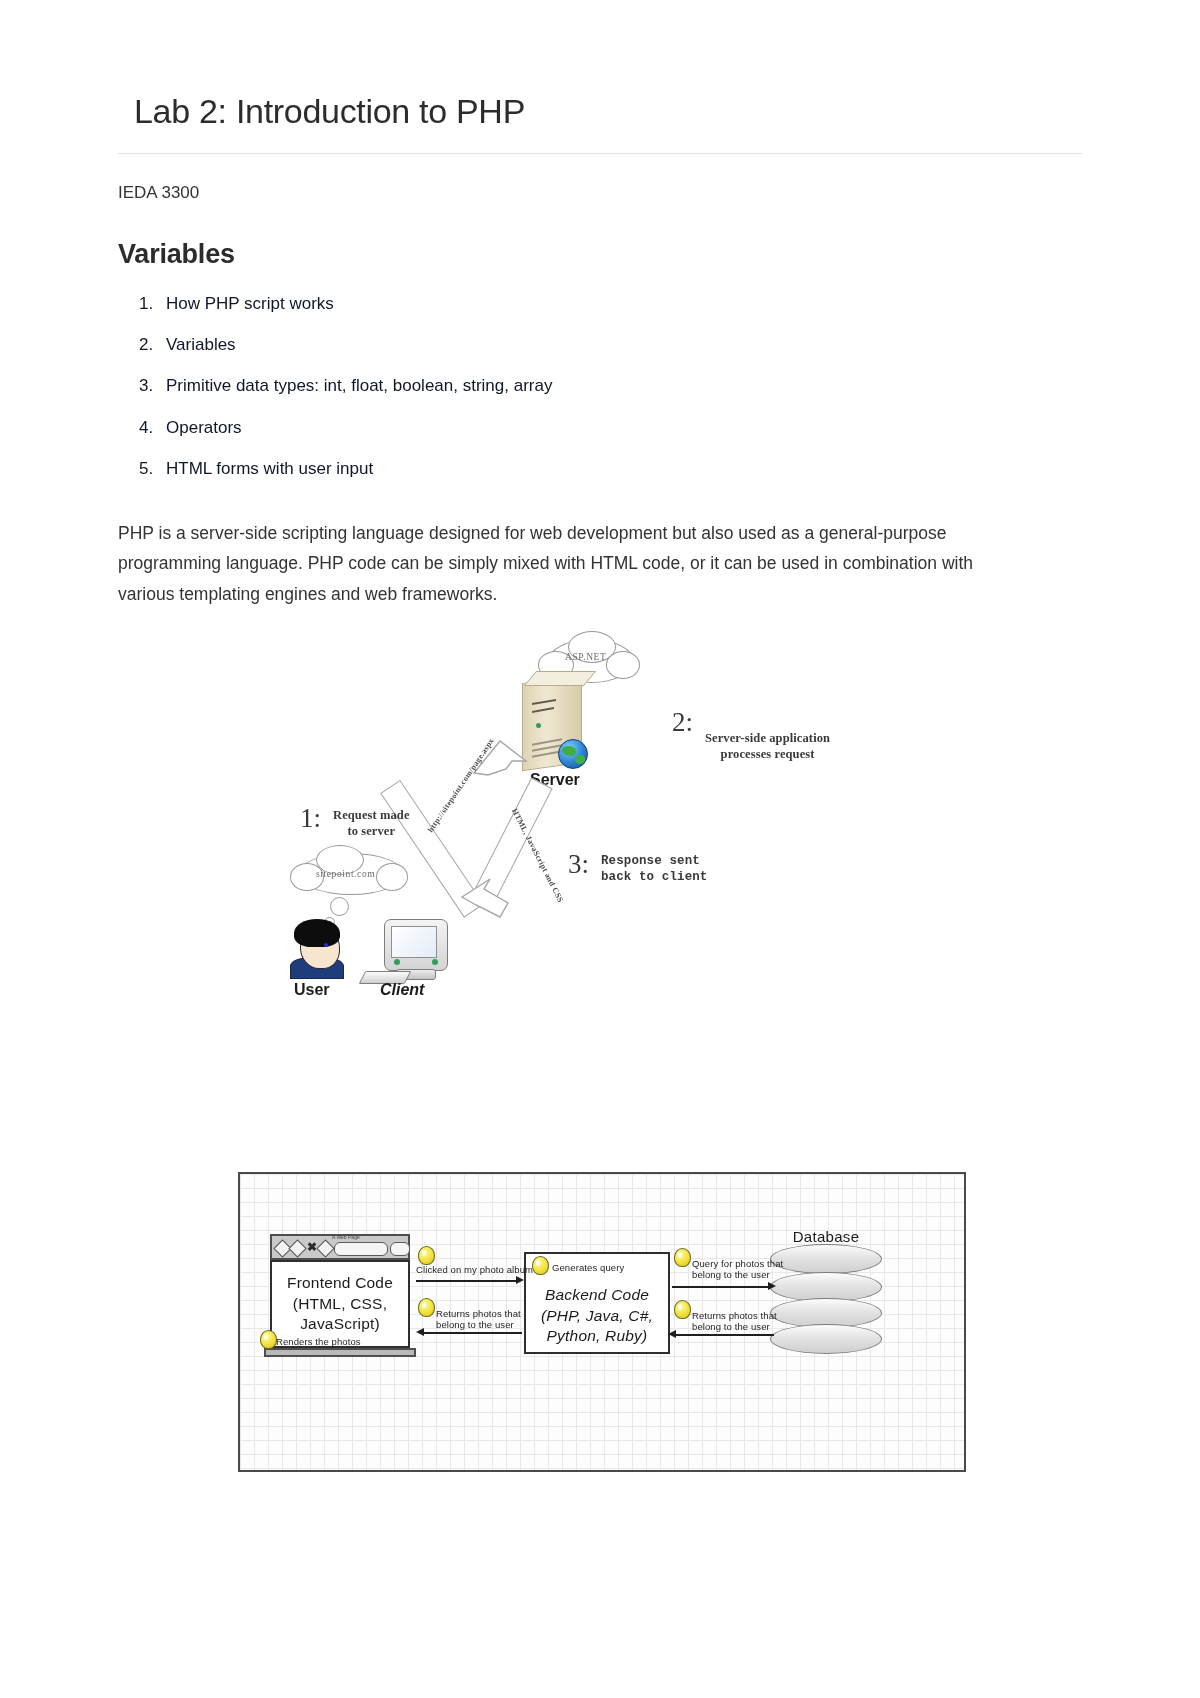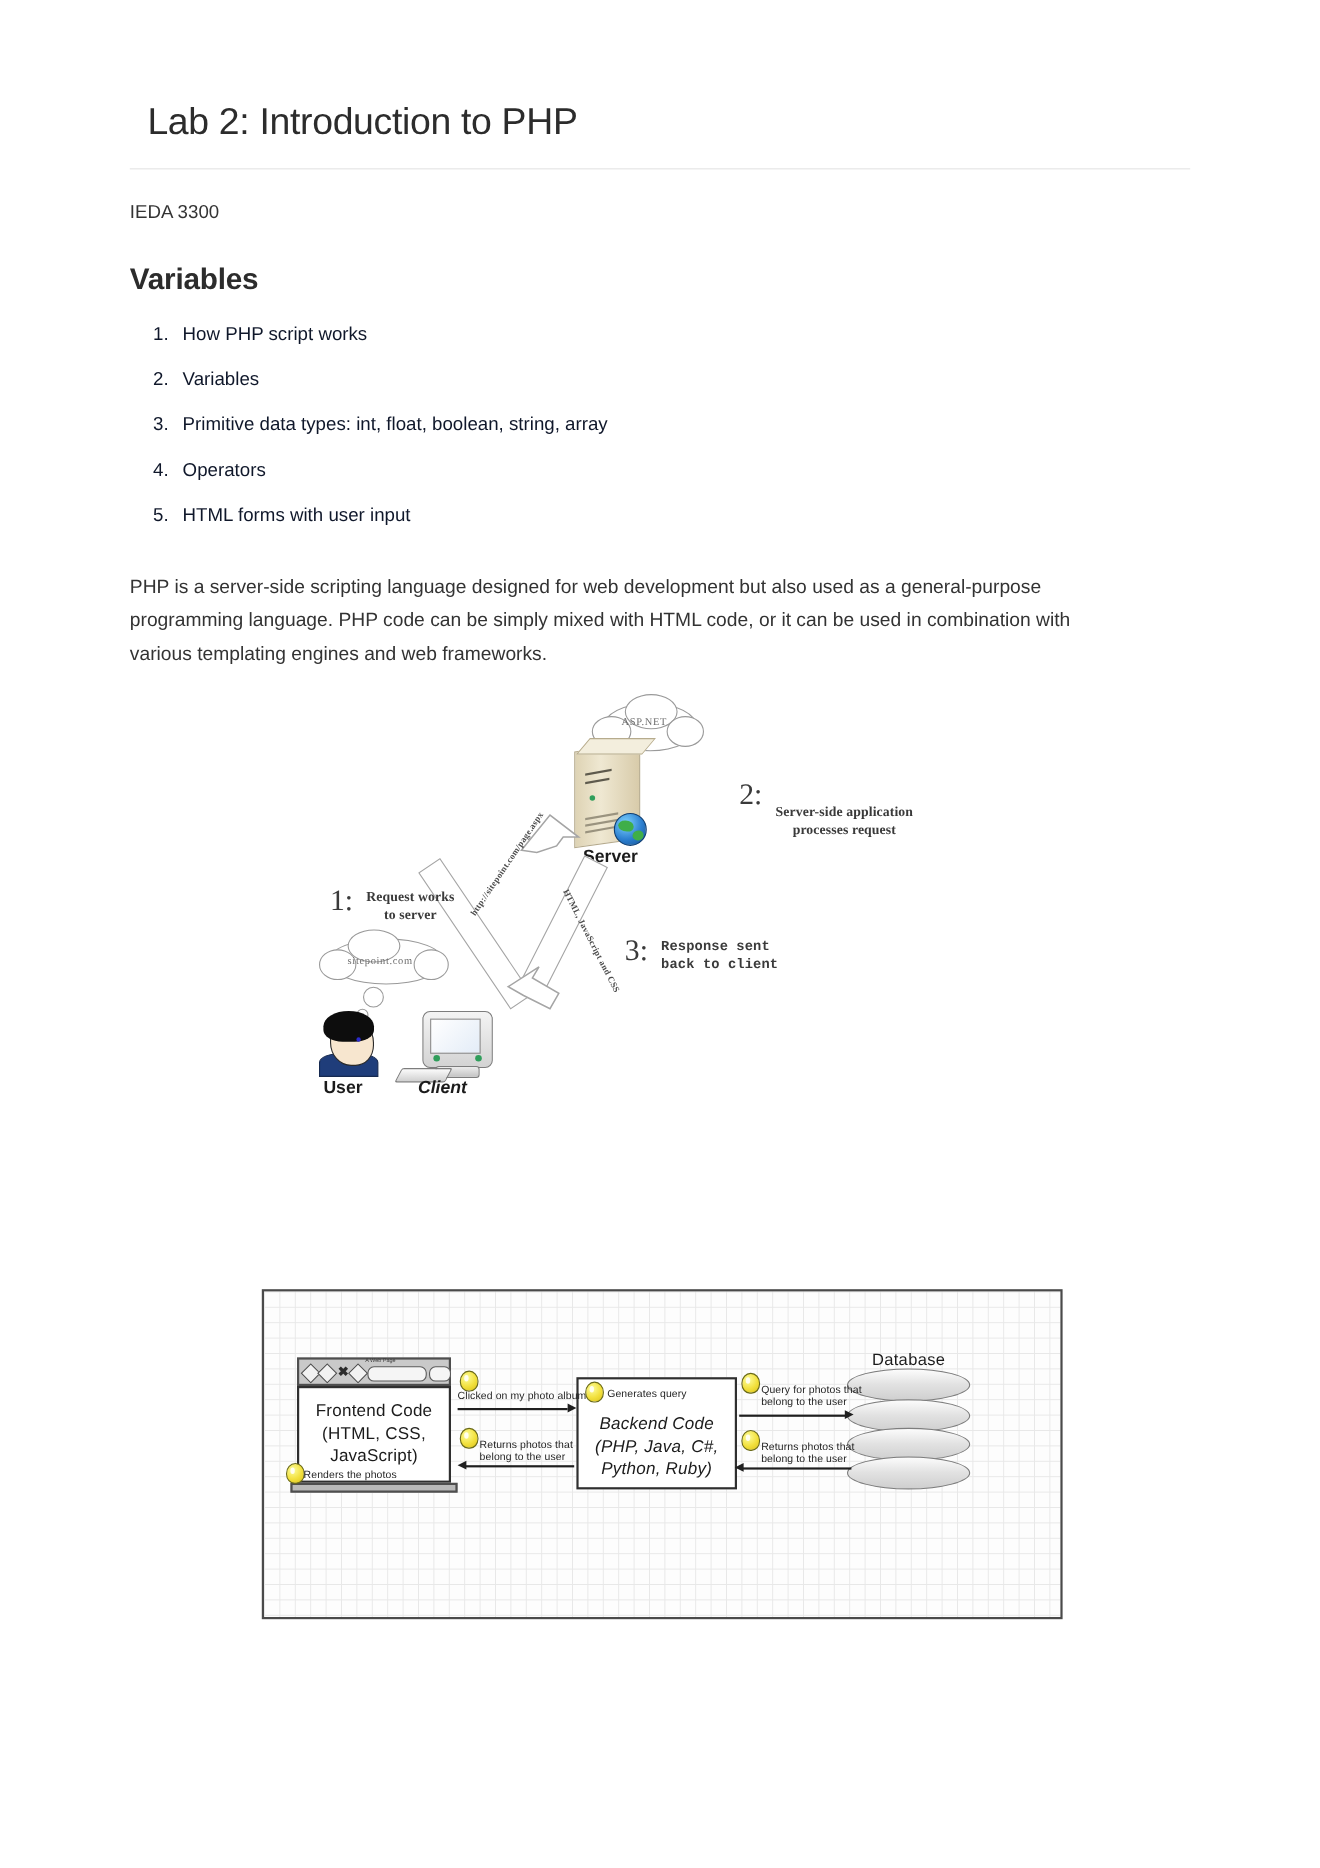--- a/index.html
+++ b/index.html
@@ -413,21 +413,21 @@
 
     <div class="arrow-band" style="left:250px; top:152px; width:22px; height:130px; transform:rotate(27deg); transform-origin:top center;"></div>
     <svg width="60" height="44" style="position:absolute; left:180px; top:246px;">
       <polygon points="2,20 30,2 24,12 48,26 40,40 16,28" fill="#ffffff" stroke="#a5a5a5" stroke-width="1.4"></polygon>
     </svg>
     <div class="arrow-lbl" style="left:238px; top:176px; transform:rotate(63deg); transform-origin:left top;">HTML, JavaScript and CSS</div>
 
     <div class="fig1-label" style="left:20px; top:172px;">
       <span class="step-num">1:</span>
       <span class="step-txt" style="text-align:center; margin-left:8px;">
-        <span>Request works</span><br>
+        <span>Request made</span><br>
         <span>to server</span>
       </span>
     </div>
 
     <div class="fig1-label" style="left:288px; top:218px;">
       <span class="step-num">3:</span>
       <span class="step-txt" style="text-align:left; margin-left:8px;font-family:Liberation Mono, monospace;">
         <span>Response sent</span><br>
         <span>back to client</span>
       </span>

